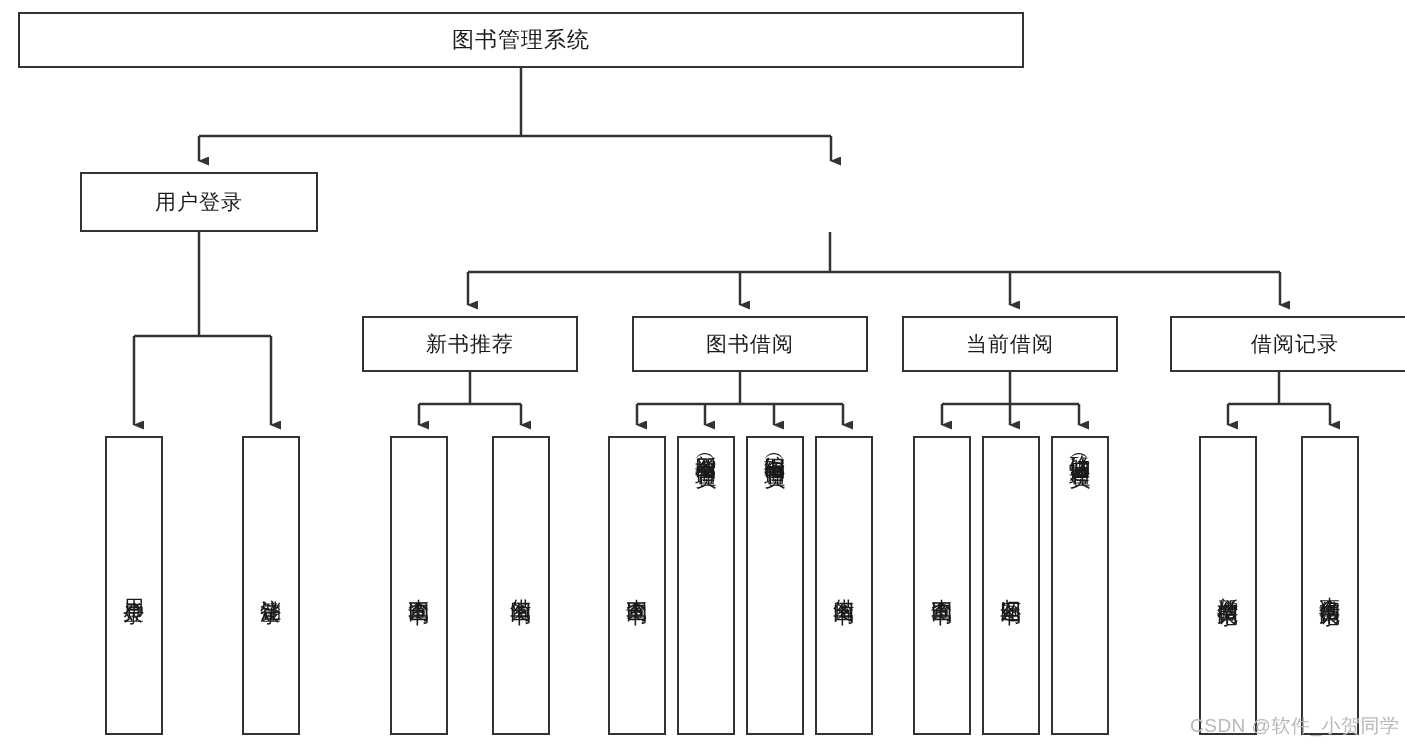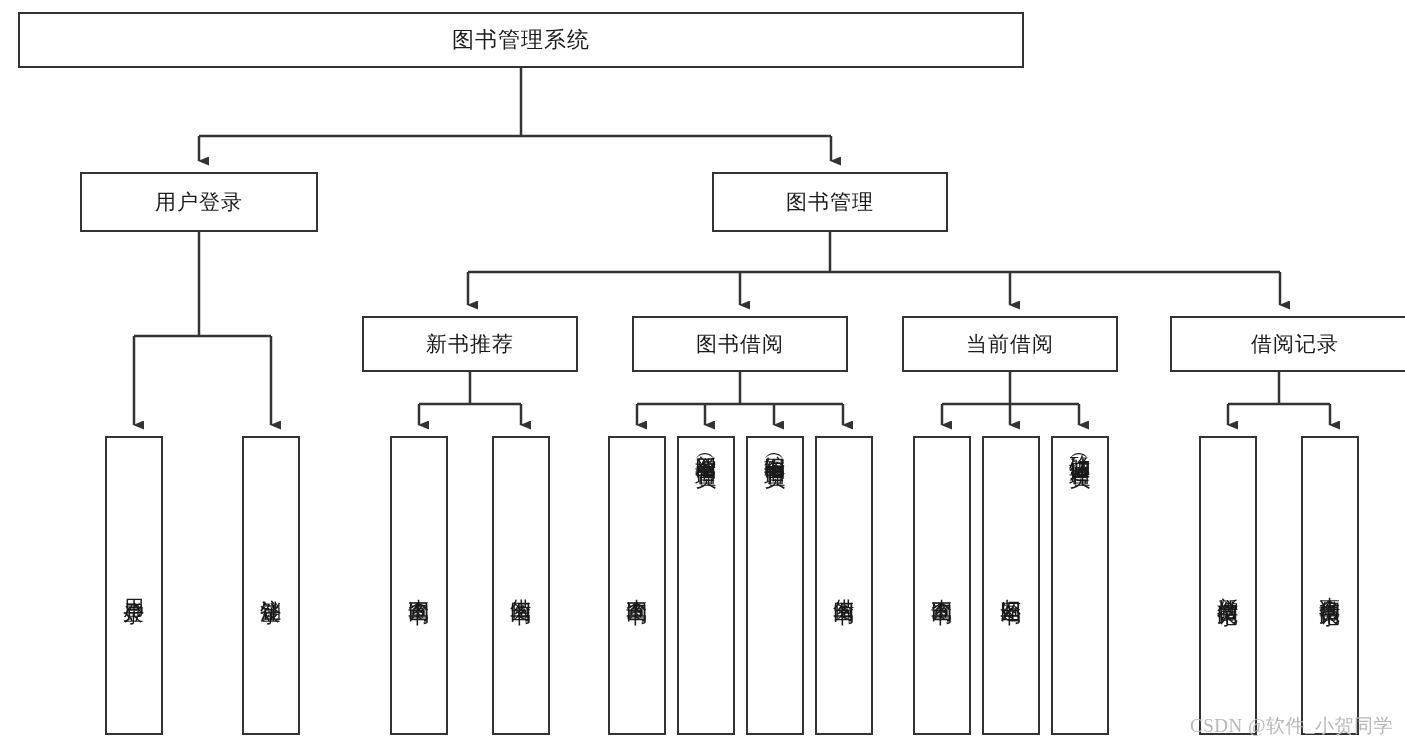--- a/index.html
+++ b/index.html
@@ -158,29 +158,26 @@
   </svg>
 
   <div class="node horizontal root" style="left:18px; top:12px; width:1006px; height:56px;">
     <span>图书管理系统</span>
   </div>
 
   <div class="node horizontal" style="left:80px; top:172px; width:238px; height:60px;">
     <span>用户登录</span>
   </div>
 
-  <div class="node horizontal" style="left:712px; top:172px; width:236px; height:60px;">
-    <span>图书管理</span>
-  </div>
 
   <div class="node horizontal" style="left:362px; top:316px; width:216px; height:56px;">
     <span>新书推荐</span>
   </div>
 
-  <div class="node horizontal" style="left:632px; top:316px; width:216px; height:56px;">
+  <div class="node horizontal" style="left:632px; top:316px; width:236px; height:56px;">
     <span>图书借阅</span>
   </div>
 
   <div class="node horizontal" style="left:902px; top:316px; width:216px; height:56px;justify-content:center;">
     <span>当前借阅</span>
   </div>
 
   <div class="node horizontal" style="left:1170px; top:316px; width:250px; height:56px;">
     <span>借阅记录</span>
   </div>
@@ -256,15 +253,15 @@
       <span class="leaf-text">新增借阅记录</span>
     </div>
   </div>
 
   <div class="node leaf center-text" style="left:1301px; top:436px; width:58px; height:299px;">
     <div class="leaf-inner">
       <span class="leaf-text">查询借阅记录</span>
     </div>
   </div>
 
-  <div class="watermark" style="left:1190px; top:713px;font-family:Liberation Serif, serif;">CSDN @软件_小贺同学</div>
+  <div class="watermark" style="left:1190px; top:713px;">CSDN @软件_小贺同学</div>
 
 </div>
 
 </body></html>

